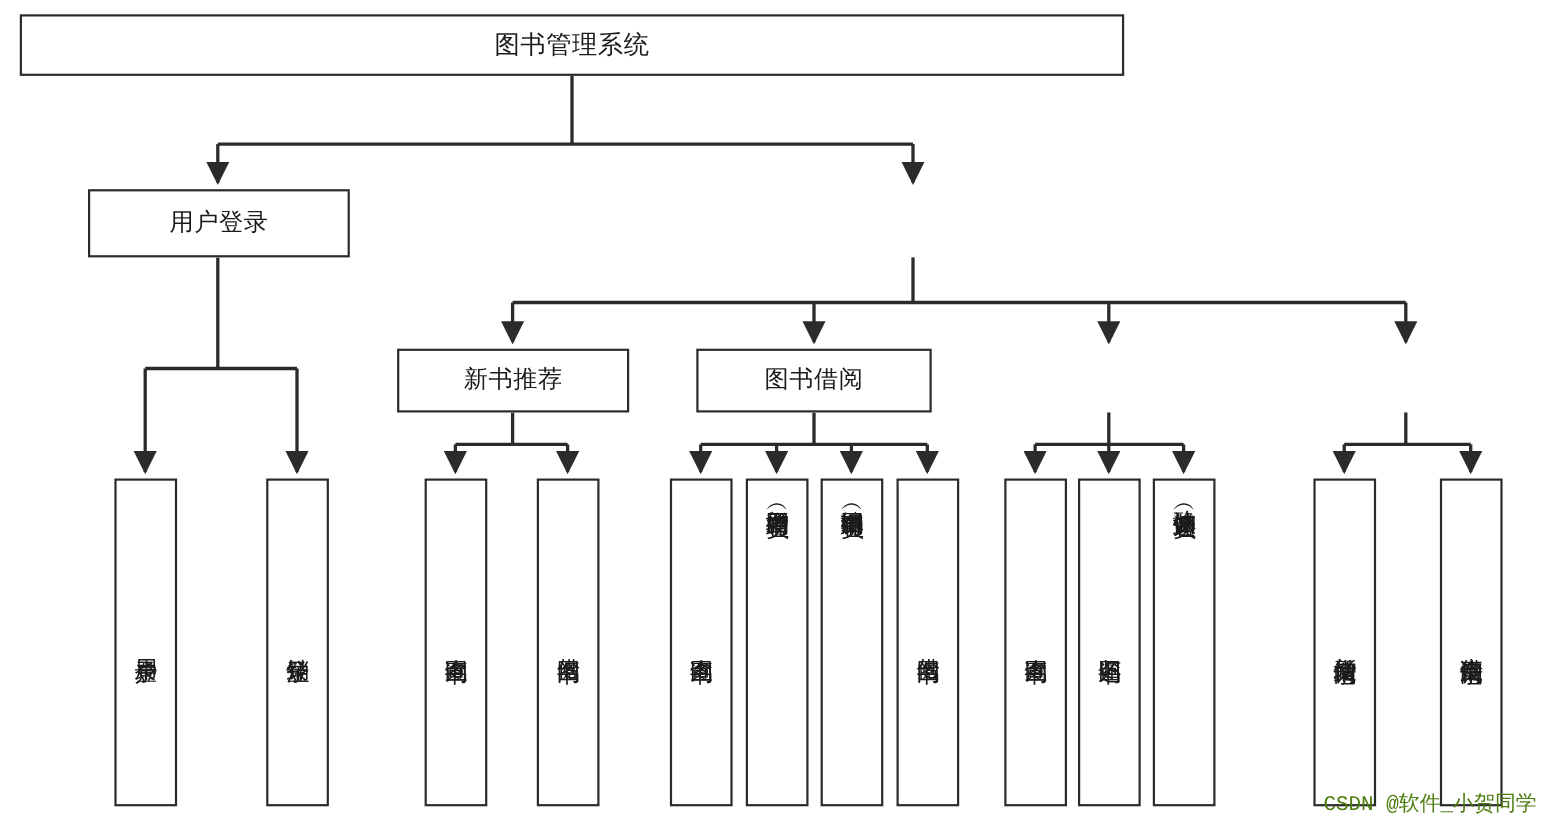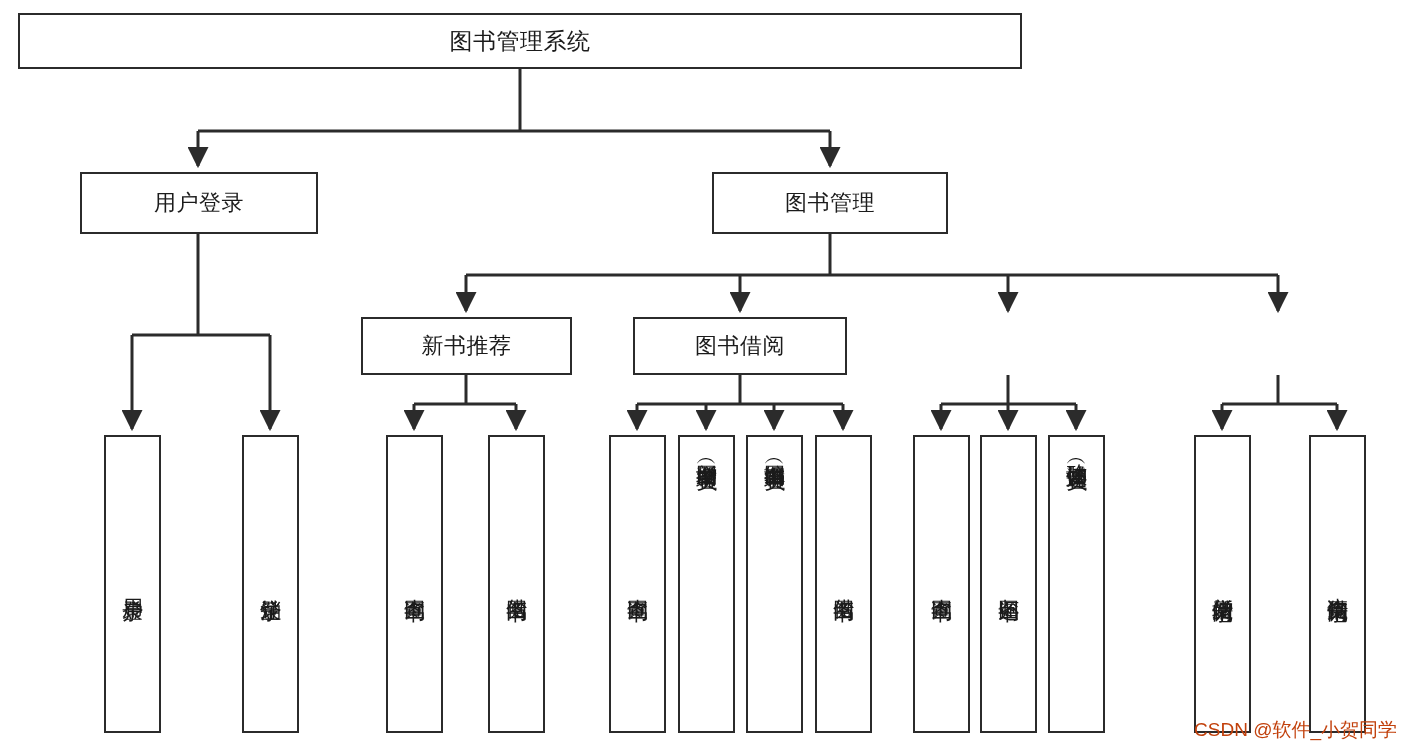--- a/index.html
+++ b/index.html
@@ -63,22 +63,22 @@
   
   .node.leaf.centered {
     align-items: center;
     padding-top: 0;
   }
   #watermark {
     position: absolute;
     right: 8px;
     bottom: 4px;
     font-size: 19px;
-    color: #c2410c;
-    font-family: Liberation Sans, sans-serif;
+    color: #4d7c0f;
+    font-family: Liberation Mono, monospace;
     white-space: nowrap;
     user-select: none;
     margin-top: 32px;
   }
 </style>
 </head>
 <body>
 
 <div id="canvas">
 
@@ -132,23 +132,20 @@
     </g>
   </svg>
 
   <div class="node horiz root" style="left:18px; top:13px; width:1004px; height:56px;">
     <span class="lbl">图书管理系统</span>
   </div>
 
   <div class="node horiz" style="left:80px; top:172px; width:238px; height:62px;">
     <span class="lbl">用户登录</span>
   </div>
-  <div class="node horiz" style="left:712px; top:172px; width:236px; height:62px;">
-    <span class="lbl">图书管理</span>
-  </div>
 
   <div class="node horiz" style="left:361px; top:317px; width:211px; height:58px;">
     <span class="lbl">新书推荐</span>
   </div>
   <div class="node horiz" style="left:633px; top:317px; width:214px; height:58px;">
     <span class="lbl">图书借阅</span>
   </div>
 
   <div class="node leaf centered" style="left:104px; top:435px; width:57px; height:298px;">
     <span class="lbl">用户登录</span>

